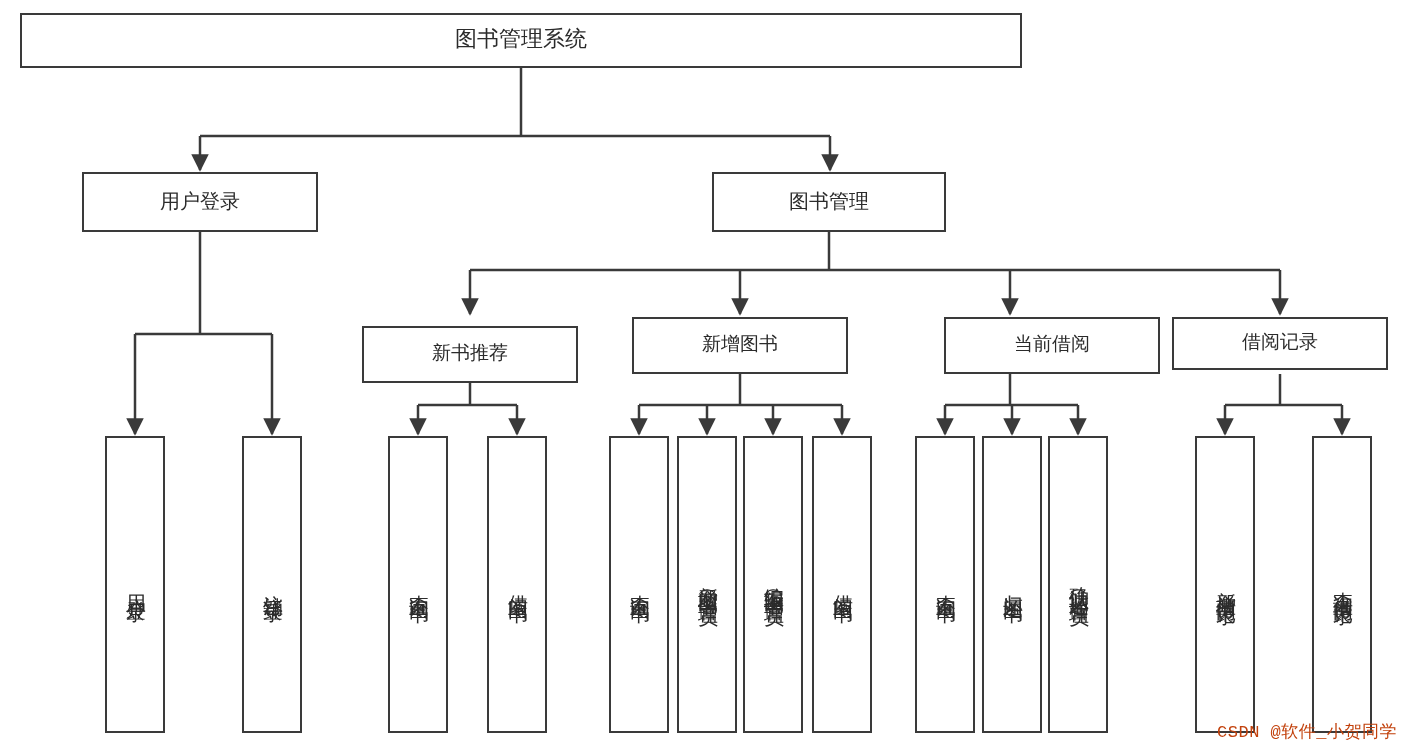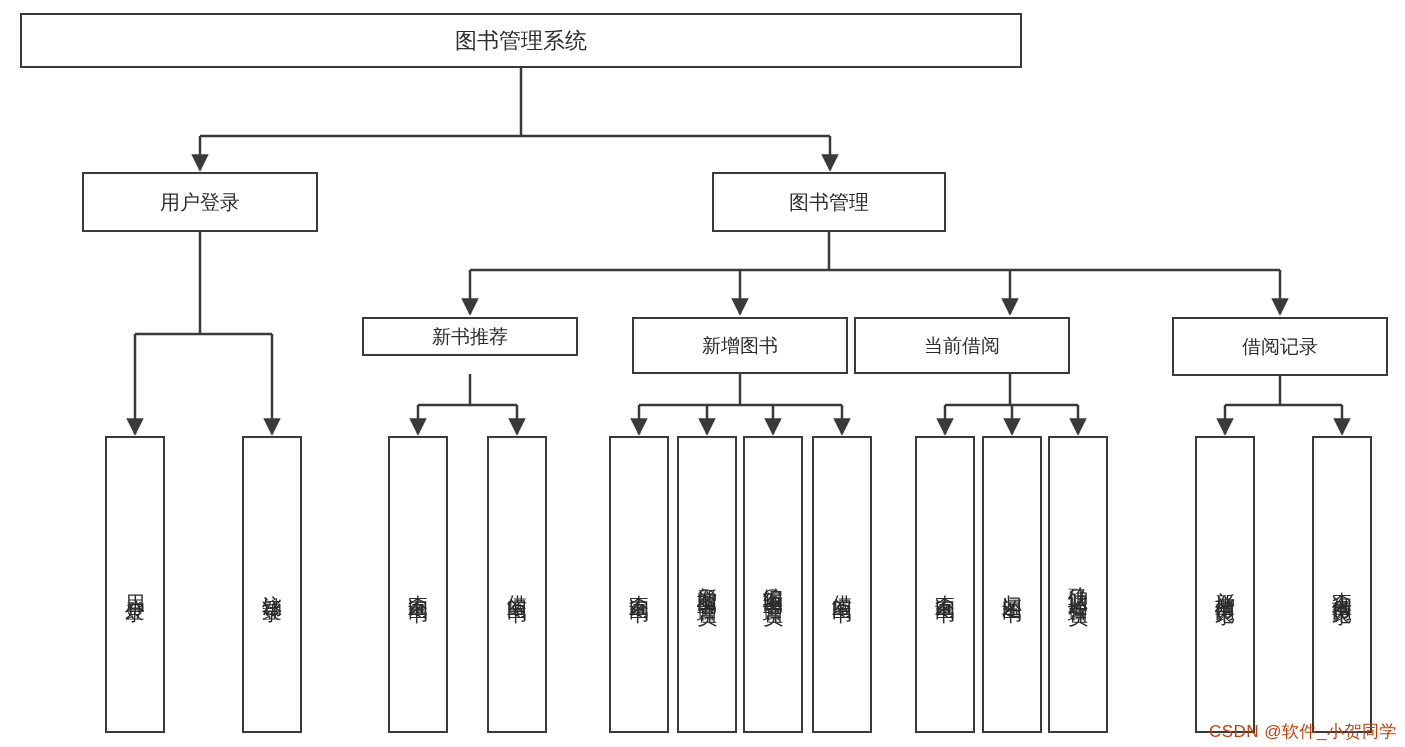--- a/index.html
+++ b/index.html
@@ -6,21 +6,21 @@
     margin: 0;
     padding: 0;
     background: #ffffff;
   }
   #canvas {
     position: relative;
     width: 1405px;
     height: 747px;
     background: #ffffff;
     overflow: hidden;
-    font-family: Liberation Sans, sans-serif;
+    font-family: Liberation Mono, monospace;
   }
   #wires {
     position: absolute;
     left: 0;
     top: 0;
     width: 1405px;
     height: 747px;
     pointer-events: none;
   }
   .node {
@@ -130,30 +130,30 @@
     <span>图书管理系统</span>
   </div>
 
   <div class="node level1" style="left: 82px; top: 172px; width: 236px; height: 60px;">
     <span>用户登录</span>
   </div>
   <div class="node level1" style="left: 712px; top: 172px; width: 234px; height: 60px;">
     <span>图书管理</span>
   </div>
 
-  <div class="node level2" style="left: 362px; top: 317px; width: 216px; height: 39px; text-align: right;">
+  <div class="node level2" style="left: 362px; top: 326px; width: 216px; height: 57px; text-align: right;">
     <span>新书推荐</span>
   </div>
   <div class="node level2" style="left: 632px; top: 317px; width: 216px; height: 57px;">
     <span>新增图书</span>
   </div>
-  <div class="node level2" style="left: 854px; top: 317px; width: 216px; height: 57px;">
+  <div class="node level2" style="left: 944px; top: 317px; width: 216px; height: 57px;">
     <span>当前借阅</span>
   </div>
-  <div class="node level2" style="left: 1172px; top: 317px; width: 216px; height: 59px; text-align: center;">
+  <div class="node level2" style="left: 1172px; top: 317px; width: 216px; height: 53px; text-align: center;">
     <span>借阅记录</span>
   </div>
 
   <div class="node leaf" style="left: 105px; top: 436px; width: 60px; height: 297px;">
     <span class="txt">用户登录</span>
   </div>
   <div class="node leaf" style="left: 242px; top: 436px; width: 60px; height: 297px;">
     <span class="txt">注销登录</span>
   </div>
   <div class="node leaf" style="left: 388px; top: 436px; width: 60px; height: 297px;">

